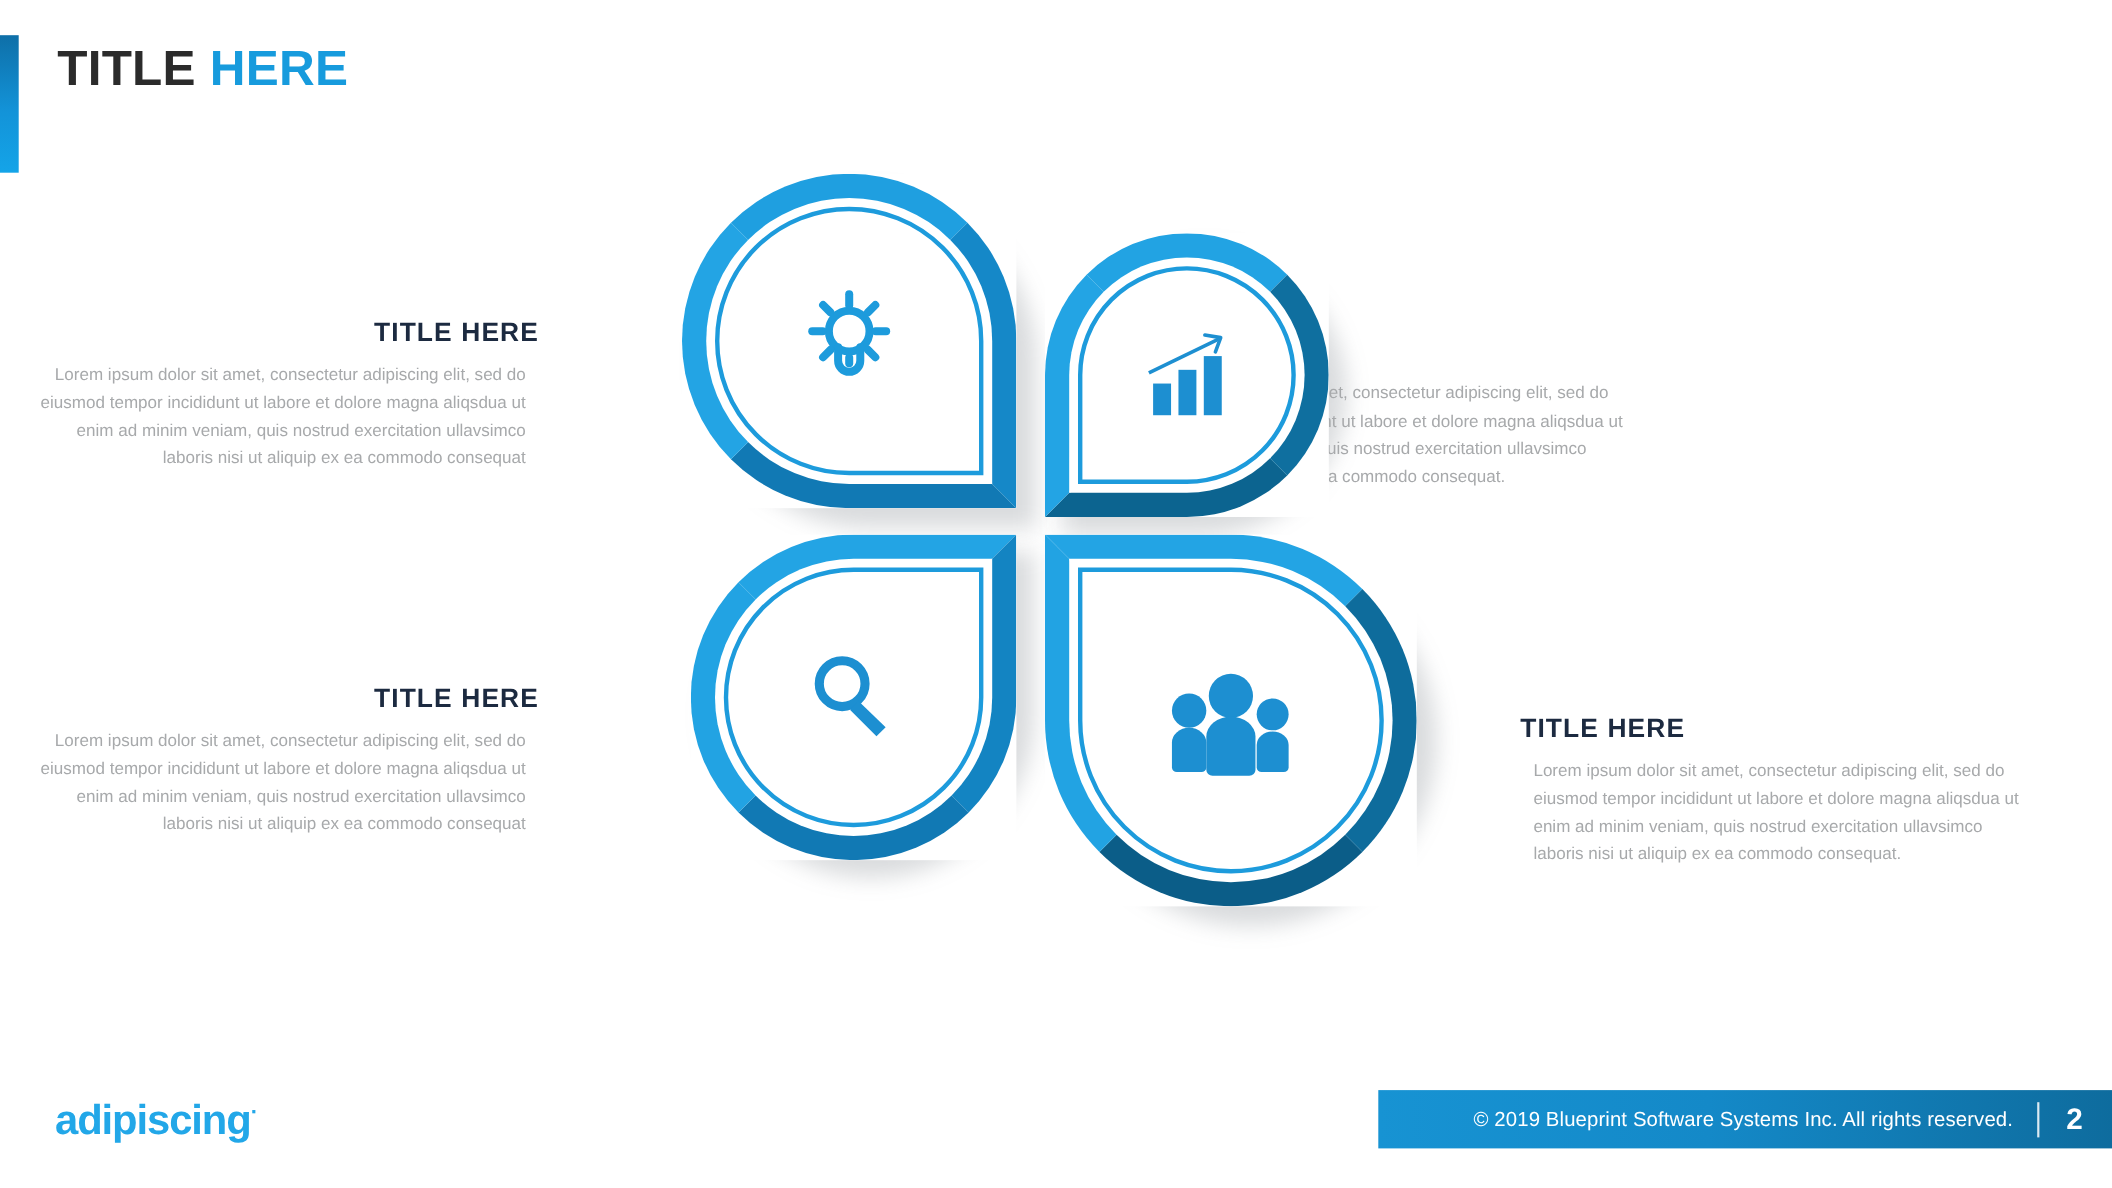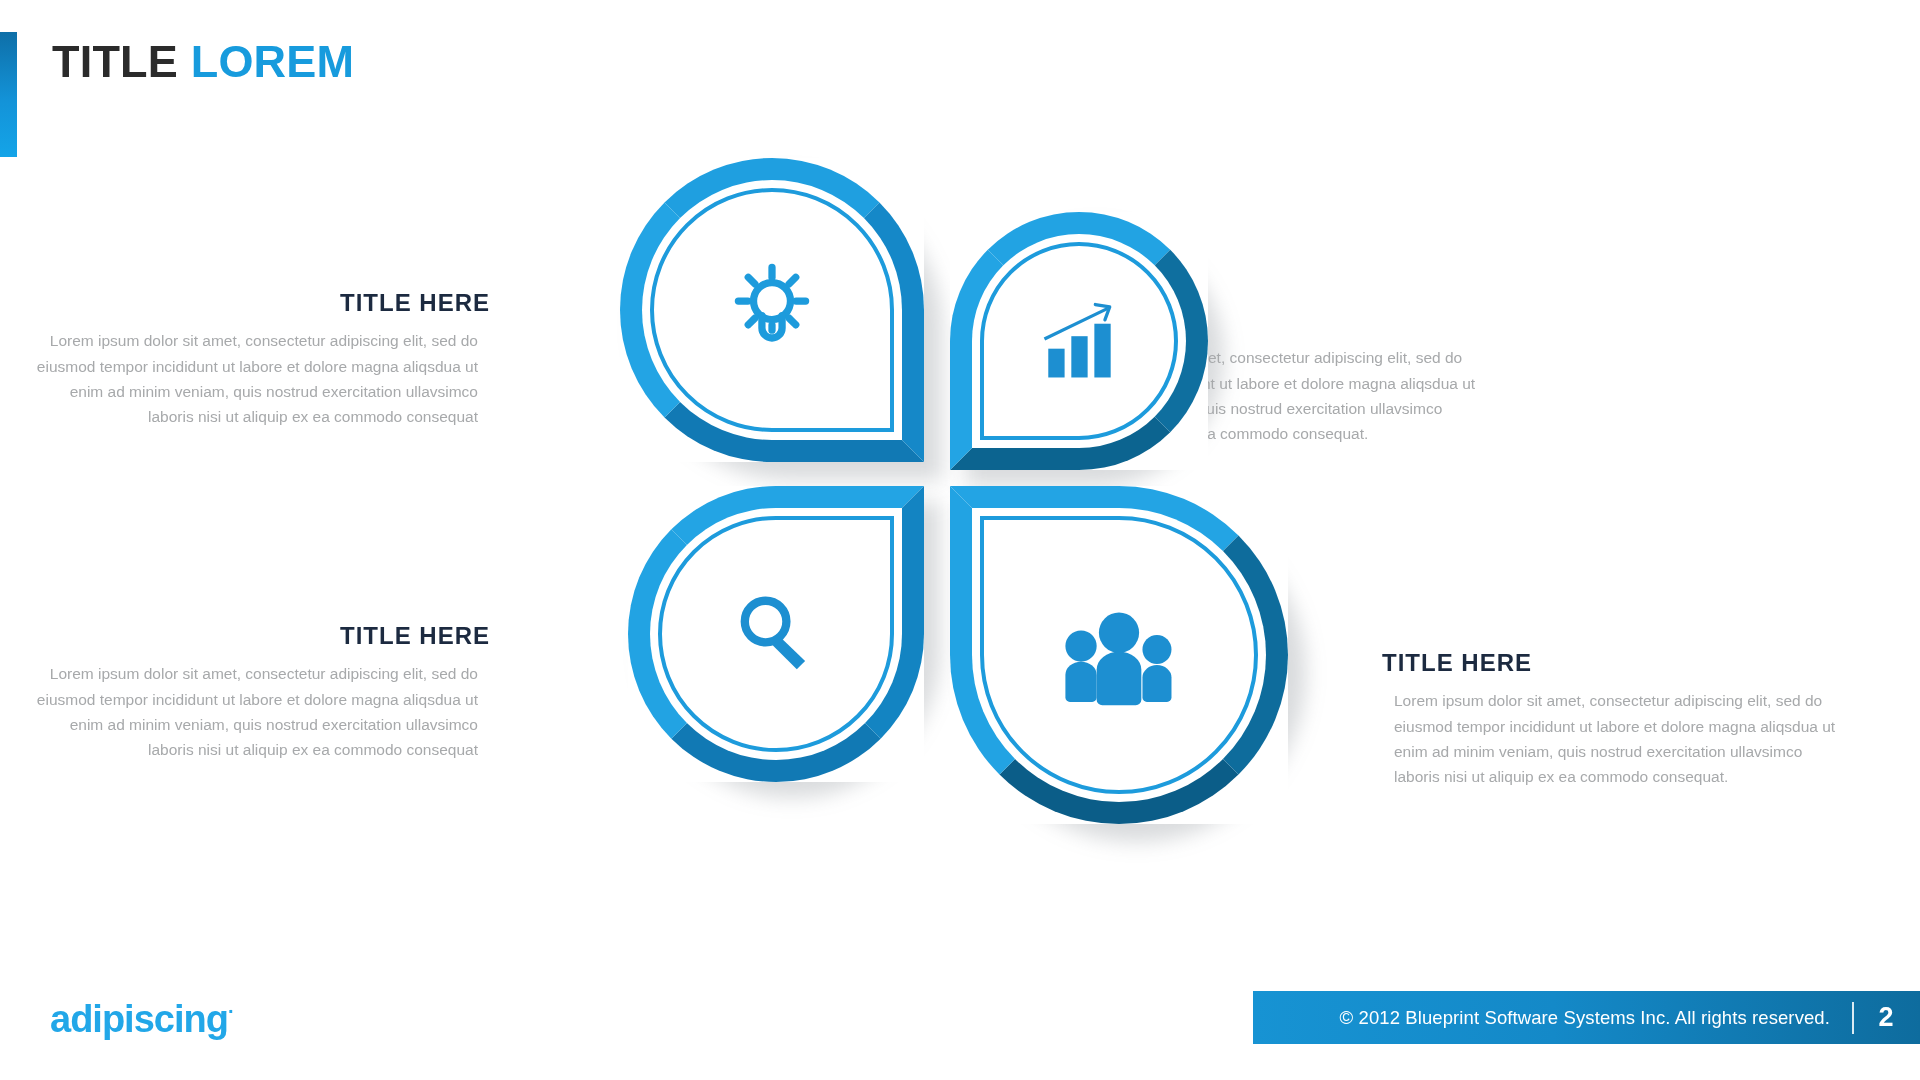--- a/index.html
+++ b/index.html
@@ -204,21 +204,21 @@
   }
 </style>
 </head>
 <body>
 
 <div id="accent-bar"></div>
 
 <div id="header">
   <h1 id="page-title">
     <span class="t-dark">TITLE</span>
-    <span class="t-blue">LOREM</span>
+    <span class="t-blue">HERE</span>
   </h1>
 </div>
 
 <div id="pinwheel">
 
   <div class="petal-shadow" id="shadow-tl"></div>
   <div class="petal-shadow" id="shadow-tr"></div>
   <div class="petal-shadow" id="shadow-bl"></div>
   <div class="petal-shadow" id="shadow-br"></div>
 
@@ -300,16 +300,16 @@
 <div class="block align-left" id="block-4">
   <div class="block-title">TITLE HERE</div>
   <div class="block-body">Lorem ipsum dolor sit amet, consectetur adipiscing elit, sed do eiusmod tempor incididunt ut labore et dolore magna aliqsdua ut enim ad minim veniam, quis nostrud exercitation ullavsimco laboris nisi ut aliquip ex ea commodo consequat.</div>
 </div>
 
 <div id="footer-logo">
   <span>adipiscing</span><span class="reg-dot">·</span>
 </div>
 
 <div id="footer-bar">
-  <div id="footer-copyright">©  2012 Blueprint Software Systems Inc. All rights reserved.</div>
+  <div id="footer-copyright">©  2019 Blueprint Software Systems Inc. All rights reserved.</div>
   <div id="footer-divider"></div>
   <div id="footer-page-number">2</div>
 </div>
 
 </body></html>

